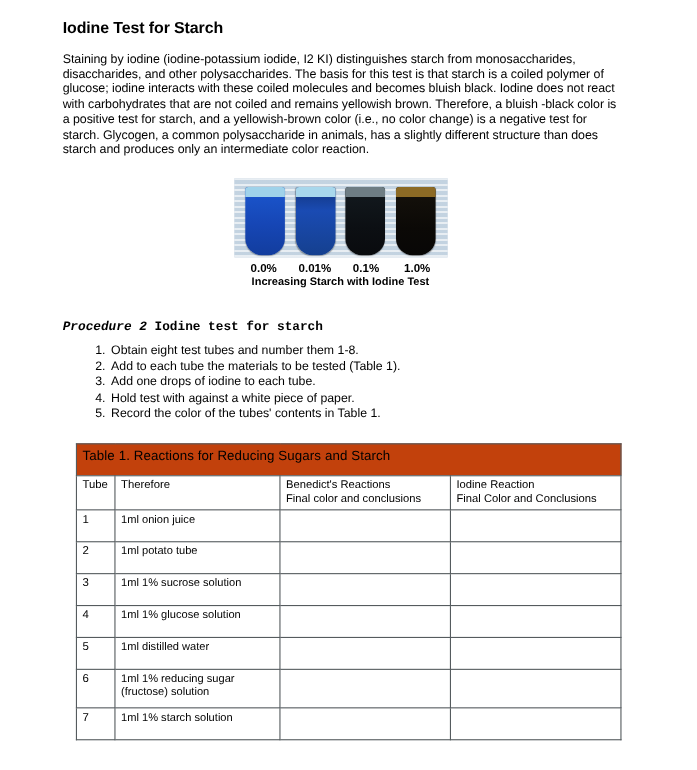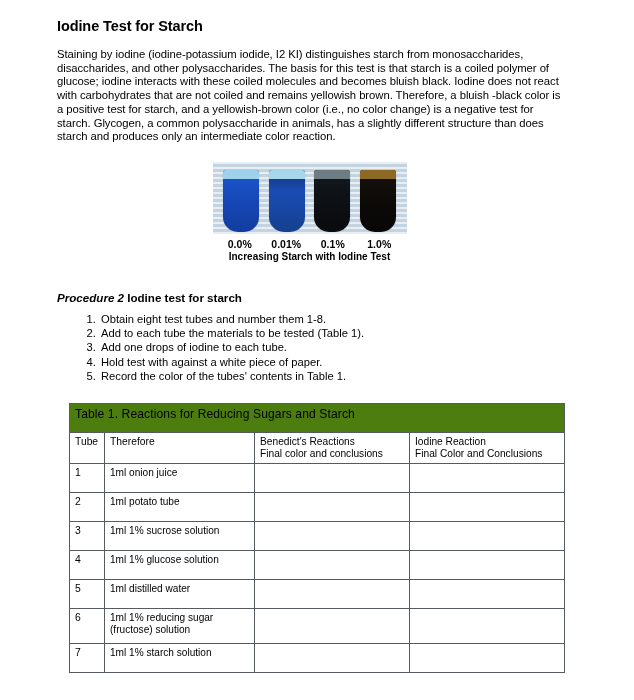--- a/index.html
+++ b/index.html
@@ -108,20 +108,21 @@
     font-weight: bold;
     margin-top: 1px;
     text-align: center;
   }
 
   
   .proc-heading {
     font-size: 11.6px;
     font-weight: bold;
     margin: 29px 0 8px 0;
+    font-family: Liberation Mono, monospace;
   }
   .proc-heading .ital { font-style: italic; }
 
   ol.steps {
     margin: 0 0 0 0;
     padding-left: 42px;
     font-size: 11.2px;
     line-height: 14.2px;
   }
   ol.steps li { padding-left: 2px; }
@@ -141,21 +142,21 @@
     font-size: 10.2px;
   }
   table.results td, table.results th {
     border: 1px solid #555b5e;
     padding: 3px 5px;
     vertical-align: top;
     font-weight: normal;
     text-align: left;
   }
   td.caption-cell {
-    background: #4d7c0f;
+    background: #c2410c;
     text-align: center;
     font-weight: bold;
     font-size: 12.1px;
     padding: 9px 4px 10px 4px;
     letter-spacing: 0.1px;
   }
   th.h-tube, th.h-solution {
     font-weight: bold;
     font-size: 10.3px;
     padding: 3px 5px 9px 5px;

